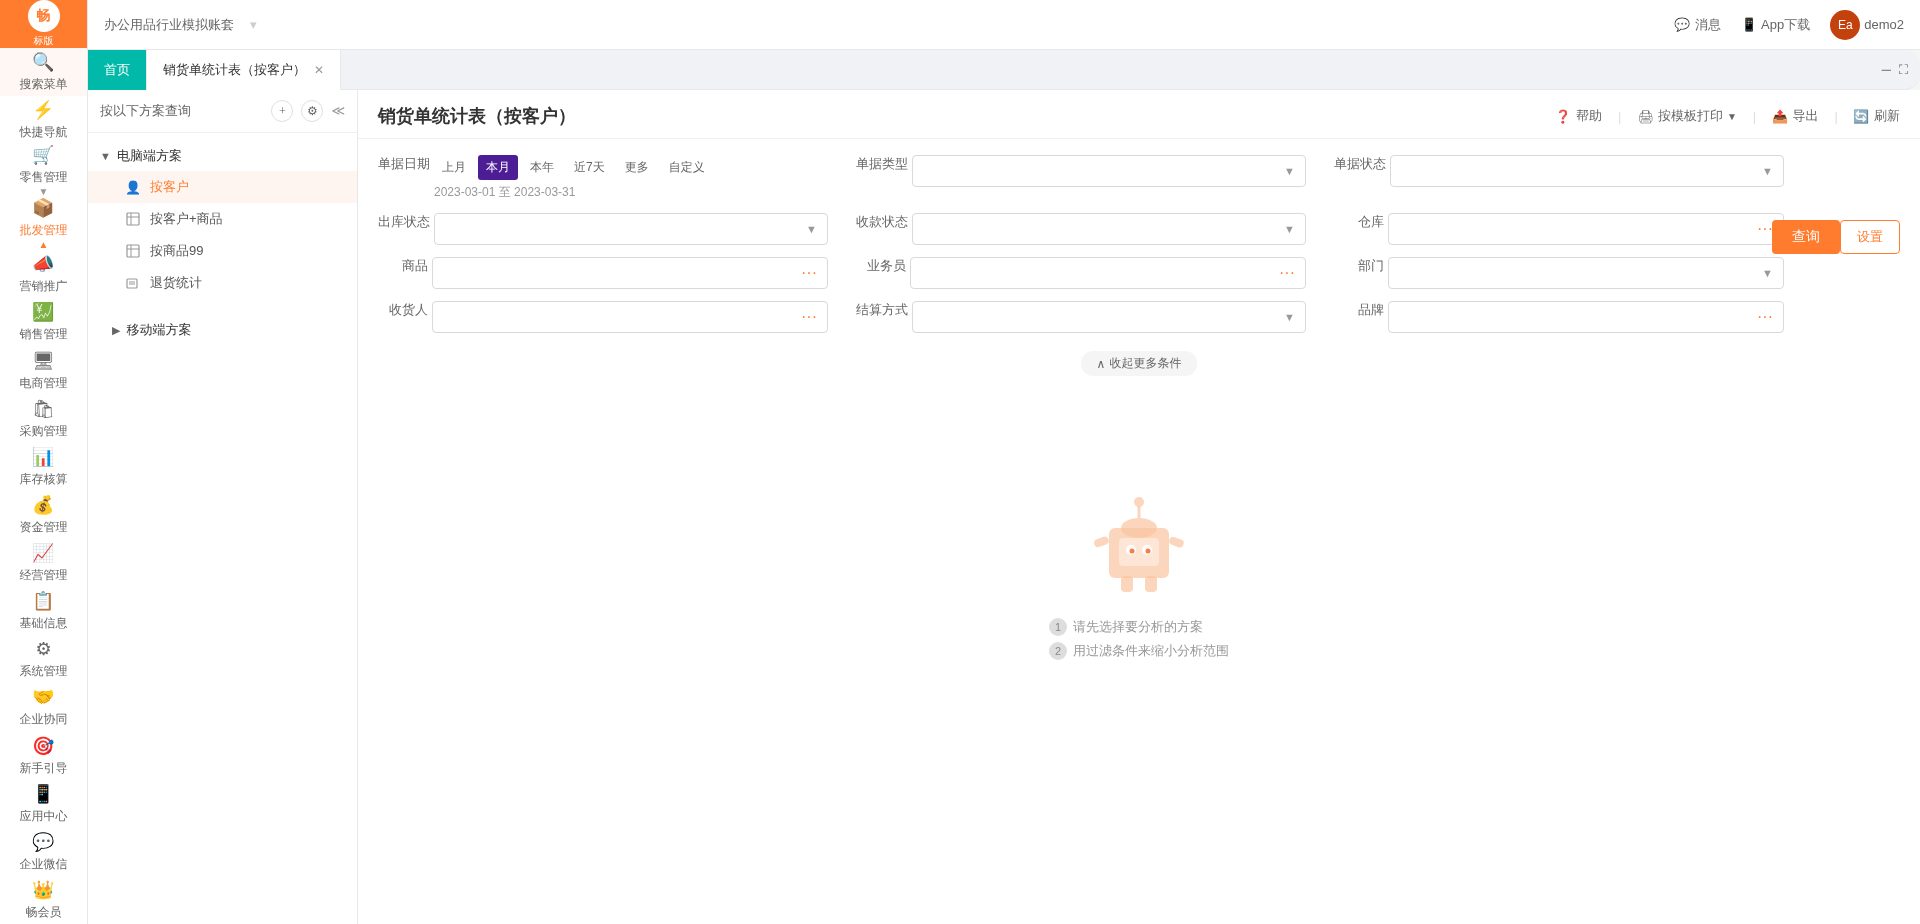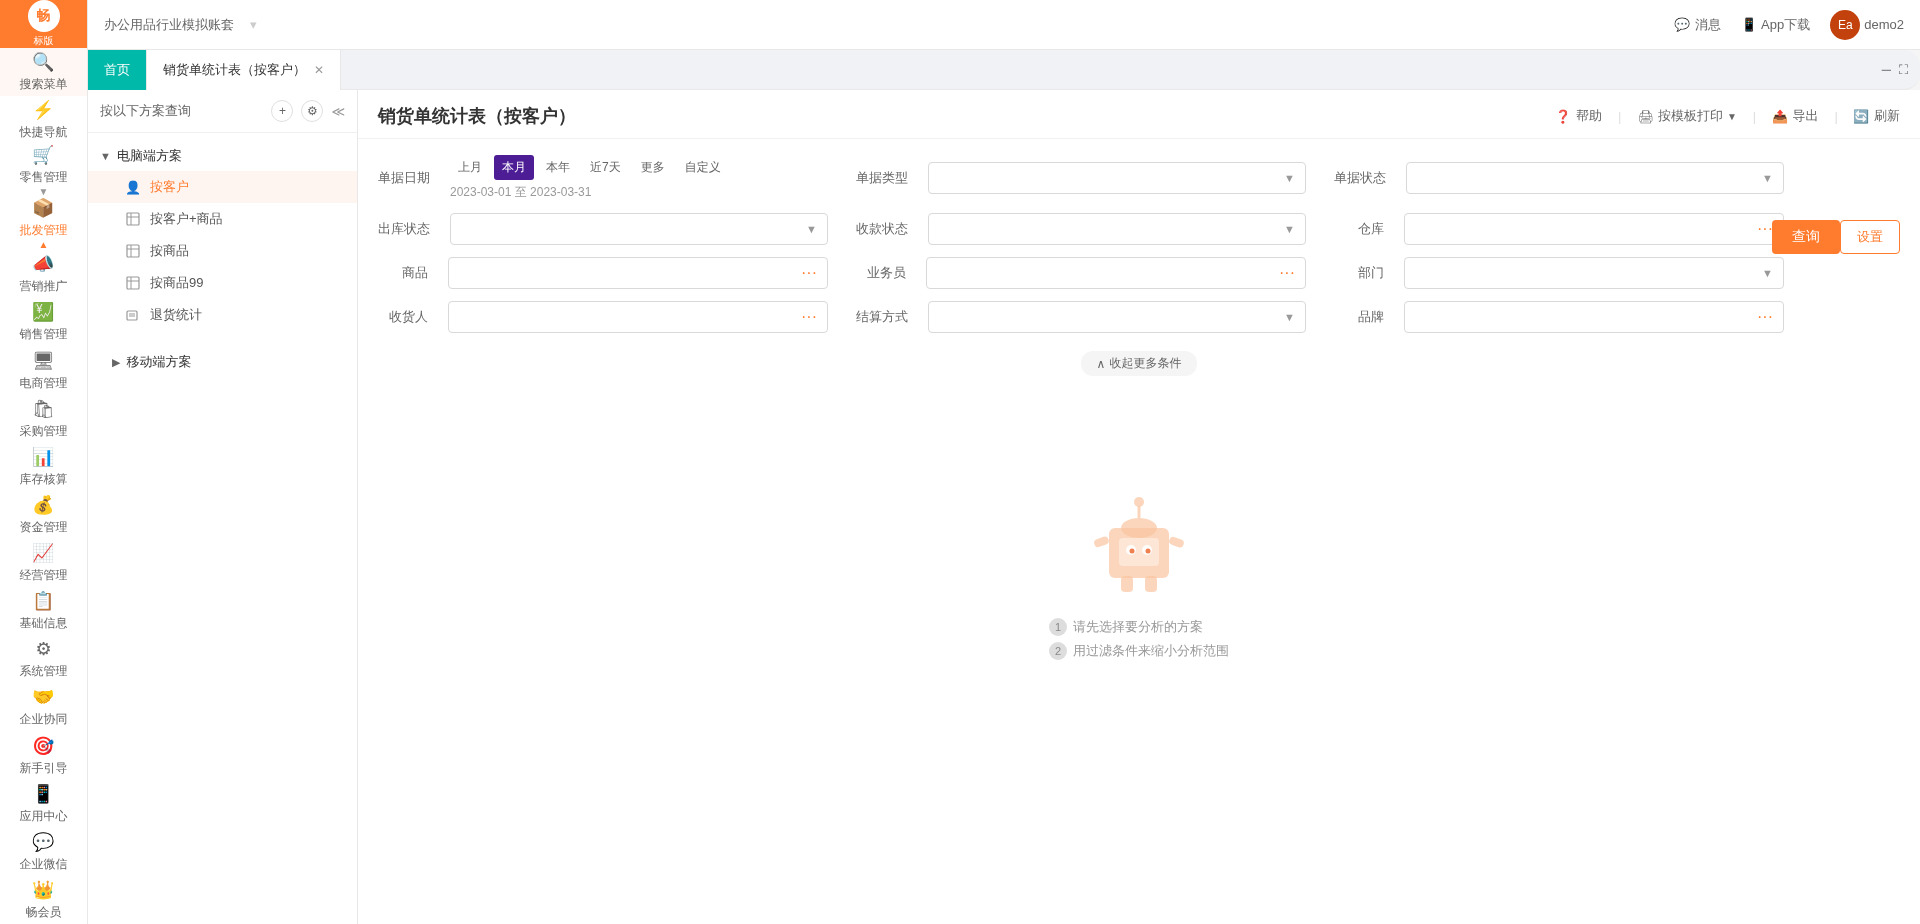--- a/index.html
+++ b/index.html
@@ -32,21 +32,21 @@
     .tab-item { height: 40px; padding: 0 16px; display: flex; align-items: center; cursor: pointer; font-size: 13px; color: #666; border-right: 1px solid #e8e8e8; background: #f0f2f5; }
     .tab-item.active { background: #fff; color: #333; font-weight: 500; }
     .tab-item .tab-close { margin-left: 8px; color: #999; cursor: pointer; font-size: 12px; }
     .tab-home { background: #00b9a8; color: #fff; }
 
     
     .content { flex: 1; display: flex; overflow: hidden; }
 
     
     .left-panel { width: 270px; background: #fff; border-right: 1px solid #e8e8e8; flex-shrink: 0; overflow-y: auto; }
-    .left-panel-header { padding: 10px 12px; display: flex; align-items: center; justify-content: space-between; border-bottom: 1px solid #f0f0f0; }
+    .left-panel-header { padding: 10px 12px; display: flex; align-items: center; justify-content: space-between; border-bottom: 1px solid #f0f0f0; font-family: Liberation Serif, serif; }
     .left-panel-title { font-size: 13px; color: #666; }
     .left-panel-actions { display: flex; gap: 8px; align-items: center; }
     .panel-action-btn { width: 22px; height: 22px; border-radius: 50%; border: 1px solid #e0e0e0; display: flex; align-items: center; justify-content: center; cursor: pointer; color: #666; font-size: 12px; }
     .panel-collapse-btn { cursor: pointer; color: #999; }
 
     .scheme-group { padding: 8px 0; }
     .scheme-group-header { padding: 6px 12px; display: flex; align-items: center; gap: 6px; font-size: 13px; color: #333; cursor: pointer; }
     .scheme-group-arrow { color: #666; font-size: 11px; }
     .scheme-item { padding: 7px 12px 7px 36px; display: flex; align-items: center; gap: 8px; cursor: pointer; font-size: 13px; color: #555; }
     .scheme-item.active { color: #ff7b2e; background: #fff5f0; }
@@ -73,21 +73,21 @@
     .action-buttons { position: absolute; right: 20px; top: 130px; display: flex; flex-direction: row; gap: 0; justify-content: space-between; }
     .btn-query { background: #ff7b2e; color: #fff; border: none; padding: 8px 20px; border-radius: 4px; cursor: pointer; font-size: 14px; }
     .btn-settings { background: #fff; color: #ff7b2e; border: 1px solid #ff7b2e; padding: 6px 16px; border-radius: 4px; cursor: pointer; font-size: 13px; }
 
     
     .empty-state { display: flex; flex-direction: column; align-items: center; justify-content: center; padding: 80px 20px; }
     .empty-icon { width: 120px; height: 120px; margin-bottom: 20px; }
     .empty-tips { list-style: none; }
     .empty-tips li { font-size: 13px; color: #999; margin-bottom: 6px; display: flex; align-items: center; gap: 6px; }
     .tip-num { width: 18px; height: 18px; border-radius: 50%; background: #ddd; display: flex; align-items: center; justify-content: center; font-size: 11px; color: #888; flex-shrink: 0; }
-    .filter-cell { display: flex; align-items: center; gap: 20px; padding-right: 16px; }
+    .filter-cell { display: flex; align-items: flex-start; gap: 4px; padding-right: 16px; }
     .filter-cell-label { font-size: 13px; color: #666; white-space: nowrap; min-width: 50px; text-align: right; }
     .filter-control { flex: 1; height: 32px; border: 1px solid #d9d9d9; border-radius: 4px; padding: 0 10px; font-size: 13px; display: flex; align-items: center; justify-content: space-between; cursor: pointer; background: #fff; }
     .filter-control-text { color: #333; }
     .filter-control-arrow { color: #999; font-size: 11px; }
     .filter-control-dots { color: #ff7b2e; font-size: 16px; cursor: pointer; }
   </style>
 </head>
 <body>
 
 <div class="sidebar">
@@ -240,30 +240,20 @@
         </div>
         <div class="scheme-item">
           <div class="scheme-item-icon">
             <svg width="14" height="14" viewBox="0 0 14 14" fill="none">
               <rect x="1" y="1" width="12" height="12" rx="1" stroke="#999" stroke-width="1.2" fill="none"></rect>
               <line x1="1" y1="5" x2="13" y2="5" stroke="#999" stroke-width="1"></line>
               <line x1="5" y1="1" x2="5" y2="13" stroke="#999" stroke-width="1"></line>
             </svg>
           </div>
           <span>按客户+商品</span>
-        </div>
-        <div class="scheme-item">
-          <div class="scheme-item-icon">
-            <svg width="14" height="14" viewBox="0 0 14 14" fill="none">
-              <rect x="1" y="1" width="12" height="12" rx="1" stroke="#999" stroke-width="1.2" fill="none"></rect>
-              <line x1="1" y1="5" x2="13" y2="5" stroke="#999" stroke-width="1"></line>
-              <line x1="5" y1="1" x2="5" y2="13" stroke="#999" stroke-width="1"></line>
-            </svg>
-          </div>
-          <span>按商品</span>
         </div>
         <div class="scheme-item">
           <div class="scheme-item-icon">
             <svg width="14" height="14" viewBox="0 0 14 14" fill="none">
               <rect x="1" y="1" width="12" height="12" rx="1" stroke="#999" stroke-width="1.2" fill="none"></rect>
               <line x1="1" y1="5" x2="13" y2="5" stroke="#999" stroke-width="1"></line>
               <line x1="5" y1="1" x2="5" y2="13" stroke="#999" stroke-width="1"></line>
             </svg>
           </div>
           <span>按商品99</span>

